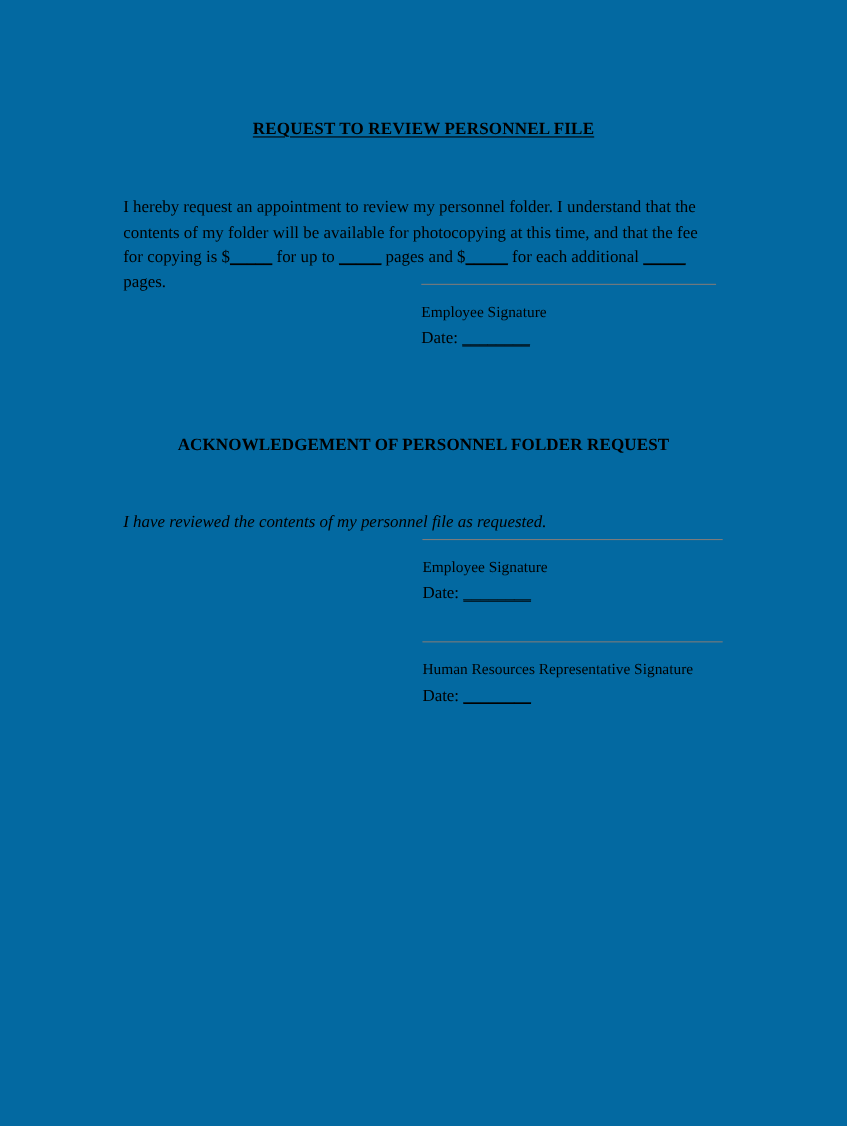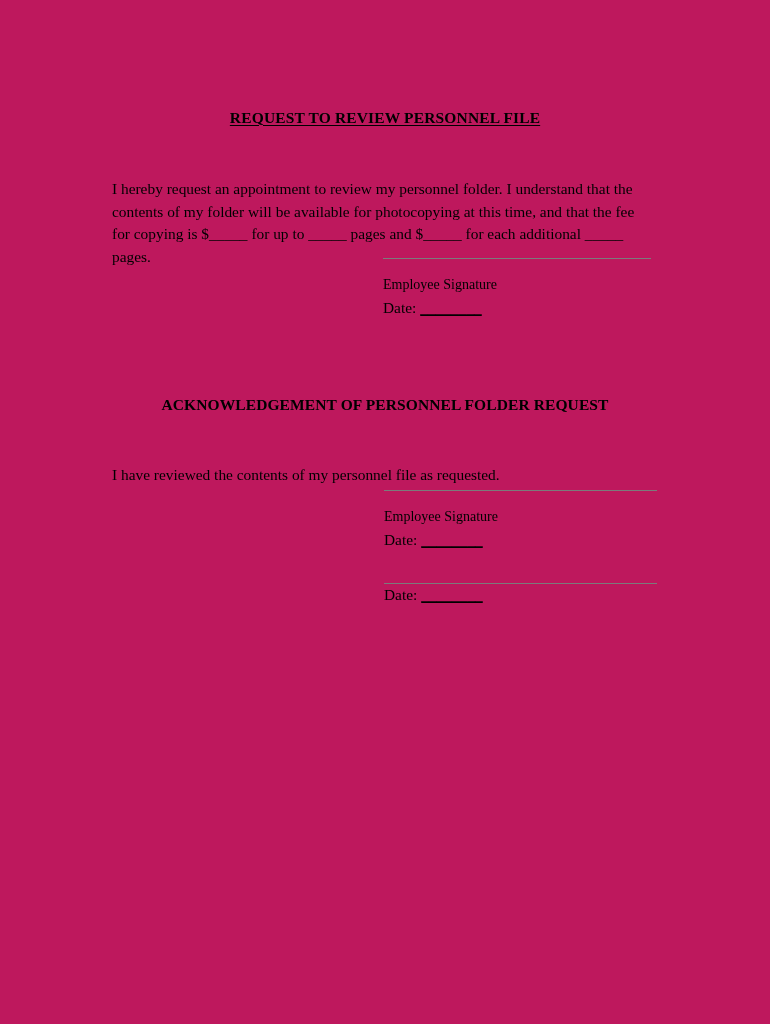--- a/index.html
+++ b/index.html
@@ -12,21 +12,21 @@
     width: 770px;
     height: 1024px;
     position: relative;
     font-family: "Liberation Serif", "DejaVu Serif", serif;
     color: #000000;
     -webkit-font-smoothing: antialiased;
   }
   .page {
     position: absolute;
     inset: 0;
-    background: #be185d;
+    background: #0369a1;
     overflow: hidden;
   }
 
   
   .doc-title {
     position: absolute;
     left: 0;
     right: 0;
     top: 109px;
     text-align: center;
@@ -54,24 +54,25 @@
   
   .body-para {
     position: absolute;
     left: 112px;
     width: 540px;
     font-size: 15.4px;
     line-height: 22.5px;
     text-align: left;
   }
   #para-request { top: 163px; }
-  #para-ack { top: 449px; }
+  #para-ack { top: 449px; font-style: italic; }
 
   .blank {
     display: inline-block;
+    text-decoration: underline;
     text-underline-offset: 2px;
     white-space: pre;
   }
 
   
   .sig-block {
     position: absolute;
     font-size: 15.4px;
     line-height: 22.5px;
   }
@@ -144,19 +145,20 @@
 
     <div class="sig-group">
       <div class="sig-rule"></div>
       <div class="sig-label">Employee Signature</div>
       <div class="date-line"><span>Date:</span>
         <span class="date-blank">________</span></div>
     </div>
 
     <div class="sig-group">
       <div class="sig-rule"></div>
+      <div class="sig-label">Human Resources Representative Signature</div>
       <div class="date-line"><span>Date:</span>
         <span class="date-blank">________</span></div>
     </div>
 
   </div>
 
 </div>
 
 </body></html>

